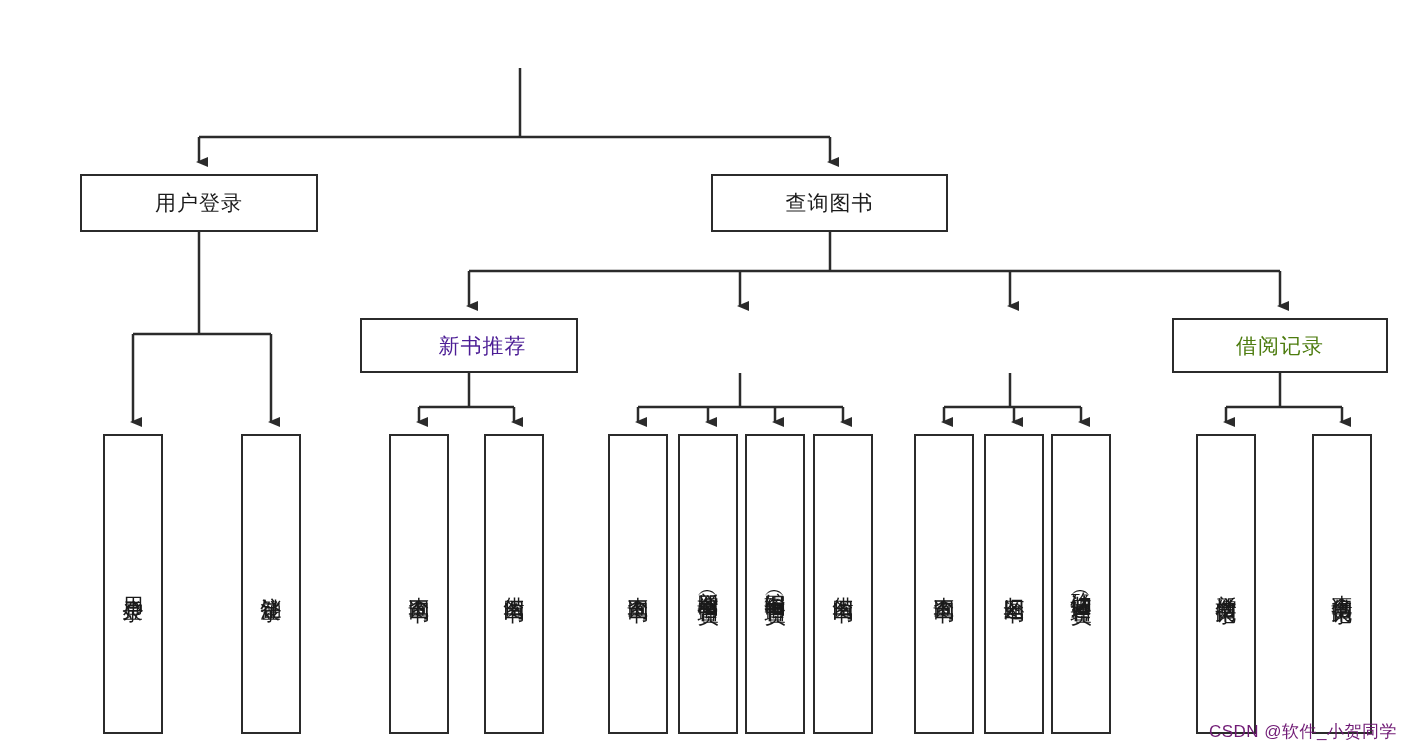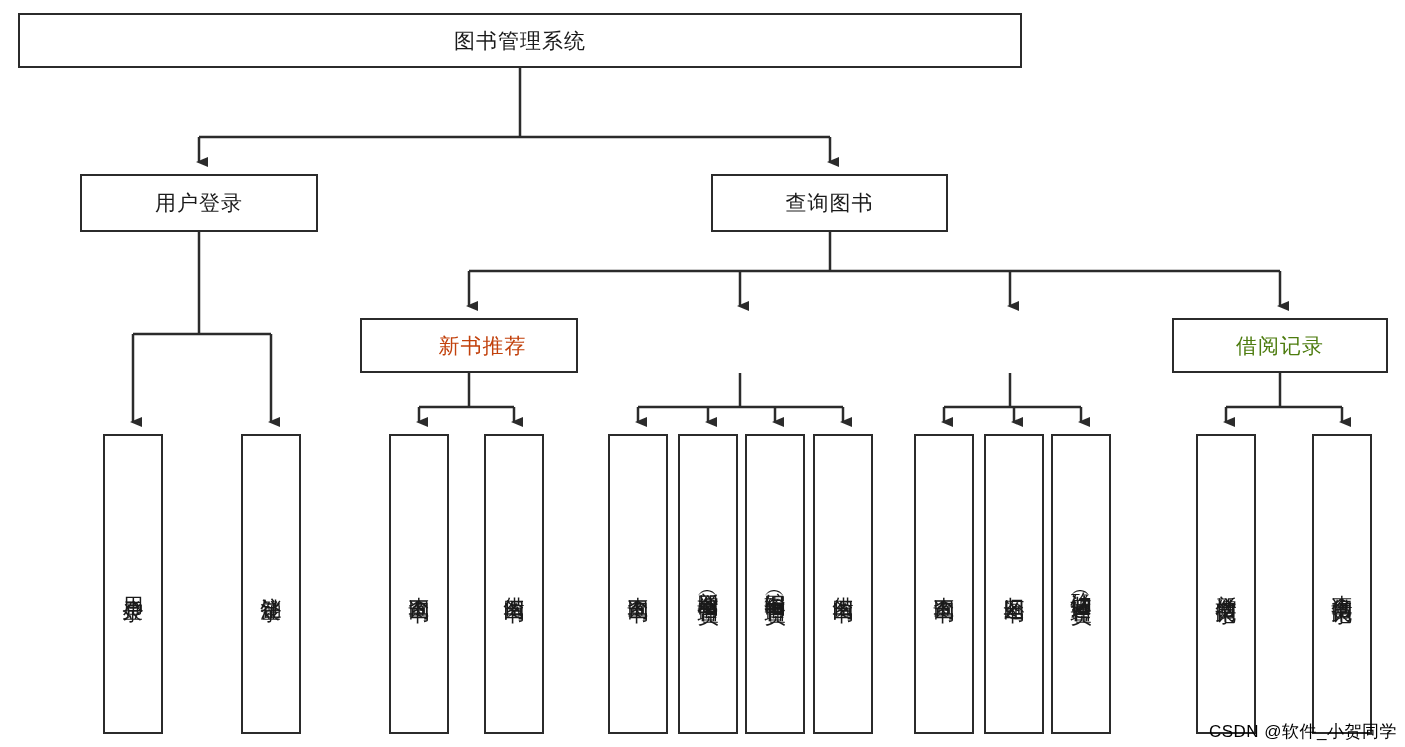--- a/index.html
+++ b/index.html
@@ -112,32 +112,29 @@
       <path d="M1014,407 L1014,422" marker-end="url(#arrow)"></path>
       <path d="M1081,407 L1081,422" marker-end="url(#arrow)"></path>
 
       <path d="M1280,373 L1280,407"></path>
       <path d="M1226,407 L1342,407"></path>
       <path d="M1226,407 L1226,422" marker-end="url(#arrow)"></path>
       <path d="M1342,407 L1342,422" marker-end="url(#arrow)"></path>
     </g>
   </svg>
 
-  <div class="node horiz" style="left: 18px; top: 13px; width: 1004px; height: 55px; border-color: rgb(43, 43, 43); background: rgb(255, 255, 255); color: rgb(26, 26, 26);">
-      <span>图书管理系统</span>
-    </div>
 
   <div class="node horiz" style="left: 80px; top: 174px; width: 238px; height: 58px; border-color: rgb(43, 43, 43); background: rgb(255, 255, 255); color: rgb(26, 26, 26);">
       <span>用户登录</span>
     </div>
   <div class="node horiz" style="left: 711px; top: 174px; width: 237px; height: 58px; border-color: rgb(43, 43, 43); background: rgb(255, 255, 255); color: rgb(26, 26, 26);">
       <span>查询图书</span>
     </div>
 
-  <div class="node horiz" style="left: 360px; top: 318px; width: 218px; height: 55px; border-color: rgb(43, 43, 43); background: rgb(255, 255, 255); color: #c2410c; padding-left: 27px;">
+  <div class="node horiz" style="left: 360px; top: 318px; width: 218px; height: 55px; border-color: rgb(43, 43, 43); background: rgb(255, 255, 255); color: #4c1d95; padding-left: 27px;">
       <span>新书推荐</span>
     </div>
   <div class="node horiz" style="left: 1172px; top: 318px; width: 216px; height: 55px; border-color: rgb(43, 43, 43); background: rgb(255, 255, 255); color: #4d7c0f;">
       <span>借阅记录</span>
     </div>
 
   <div class="node vert" style="left: 103px; top: 434px; width: 60px; height: 300px; border-color: rgb(43, 43, 43); background: rgb(255, 255, 255); color: rgb(26, 26, 26);">
       <span class="vlabel">用户登录</span>
     </div>
   <div class="node vert" style="left: 241px; top: 434px; width: 60px; height: 300px; border-color: rgb(43, 43, 43); background: rgb(255, 255, 255); color: rgb(26, 26, 26);">
@@ -170,14 +167,14 @@
   <div class="node vert" style="left: 1051px; top: 434px; width: 60px; height: 300px; border-color: rgb(43, 43, 43); background: rgb(255, 255, 255); color: rgb(26, 26, 26);">
       <span class="vlabel">确认归还（管理员）</span>
     </div>
   <div class="node vert" style="left: 1196px; top: 434px; width: 60px; height: 300px; border-color: rgb(43, 43, 43); background: rgb(255, 255, 255); color: rgb(26, 26, 26);">
       <span class="vlabel">新增借阅记录</span>
     </div>
   <div class="node vert" style="left: 1312px; top: 434px; width: 60px; height: 300px; border-color: rgb(43, 43, 43); background: rgb(255, 255, 255); color: rgb(26, 26, 26);">
       <span class="vlabel">查询借阅记录</span>
     </div>
 
-  <div class="watermark" style="color: #000000;">CSDN @软件_小贺同学</div>
+  <div class="watermark" style="color: #701a75;">CSDN @软件_小贺同学</div>
 </div>
 
 </body></html>

